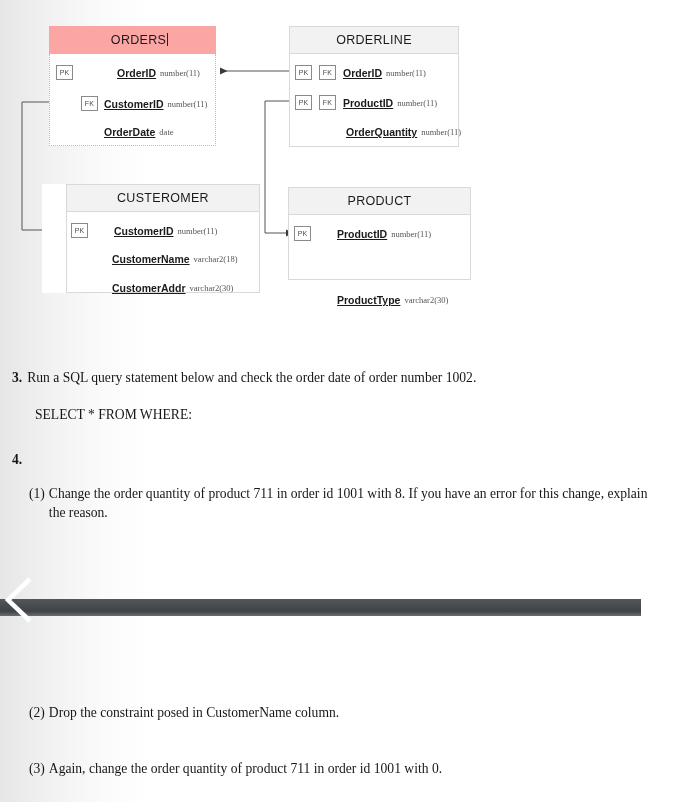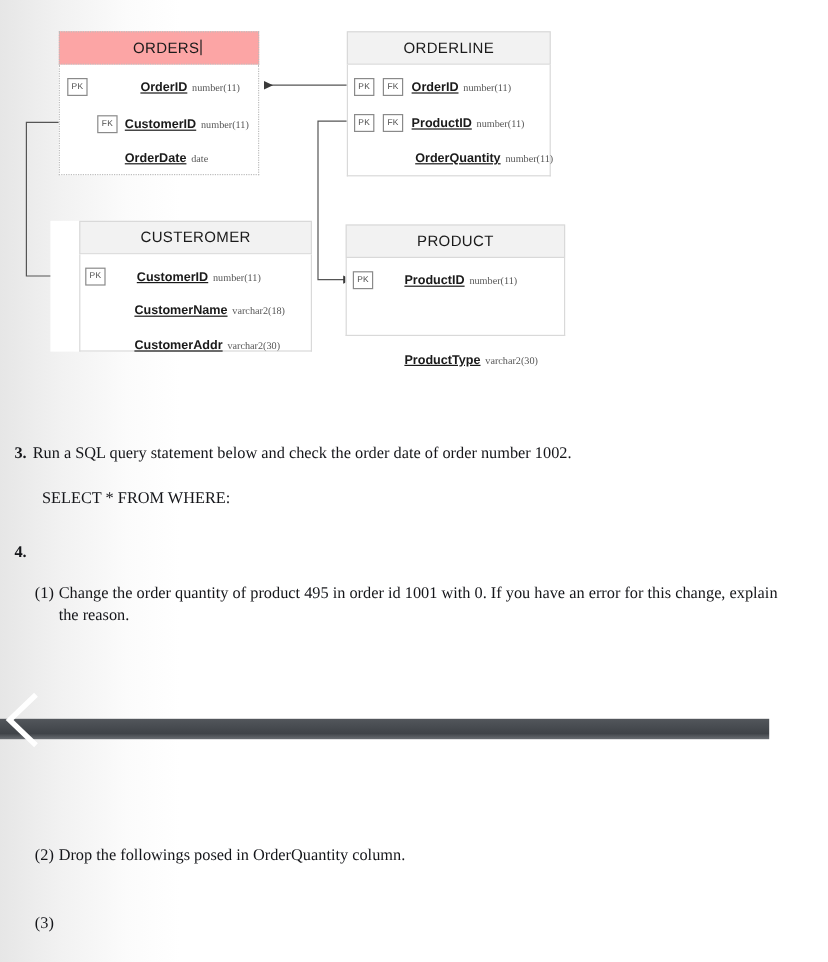--- a/index.html
+++ b/index.html
@@ -195,33 +195,34 @@
 
 <div class="qblock" style="left:12px;top:450px;width:660px;">
   <div class="txt" style="display:flex;">
     <span class="q-num" style="margin-right:7px;">4.</span>
   </div>
 </div>
 
 <div class="qblock" style="left:29px;top:484px;width:636px;">
   <div class="txt" style="display:flex;">
     <span style="margin-right:4px;flex:none;">(1)</span>
-    <span>Change the order quantity of product 495 in order id 1001 with 0.  If you have an error for this change, explain the reason.</span>
+    <span>Change the order quantity of product 711 in order id 1001 with 8.  If you have an error for this change, explain the reason.</span>
   </div>
 </div>
 
 <div id="darkbar"></div>
 <svg id="chevron" viewBox="0 0 34 48">
   <path d="M28 3 L6 24 L28 45" fill="none" stroke="#ffffff" stroke-width="4.5" stroke-linecap="butt" stroke-linejoin="miter"></path>
 </svg>
 
 <div class="qblock" style="left:29px;top:703px;width:636px;">
   <div class="txt" style="display:flex;">
     <span style="margin-right:4px;flex:none;">(2)</span>
-    <span>Drop the followings posed in OrderQuantity column.</span>
+    <span>Drop the constraint posed in CustomerName column.</span>
   </div>
 </div>
 
 <div class="qblock" style="left:29px;top:759px;width:636px;">
   <div class="txt" style="display:flex;">
     <span style="margin-right:4px;flex:none;">(3)</span>
+    <span>Again, change the order quantity of product 711 in order id 1001 with 0.</span>
   </div>
 </div>
 
 </body></html>

